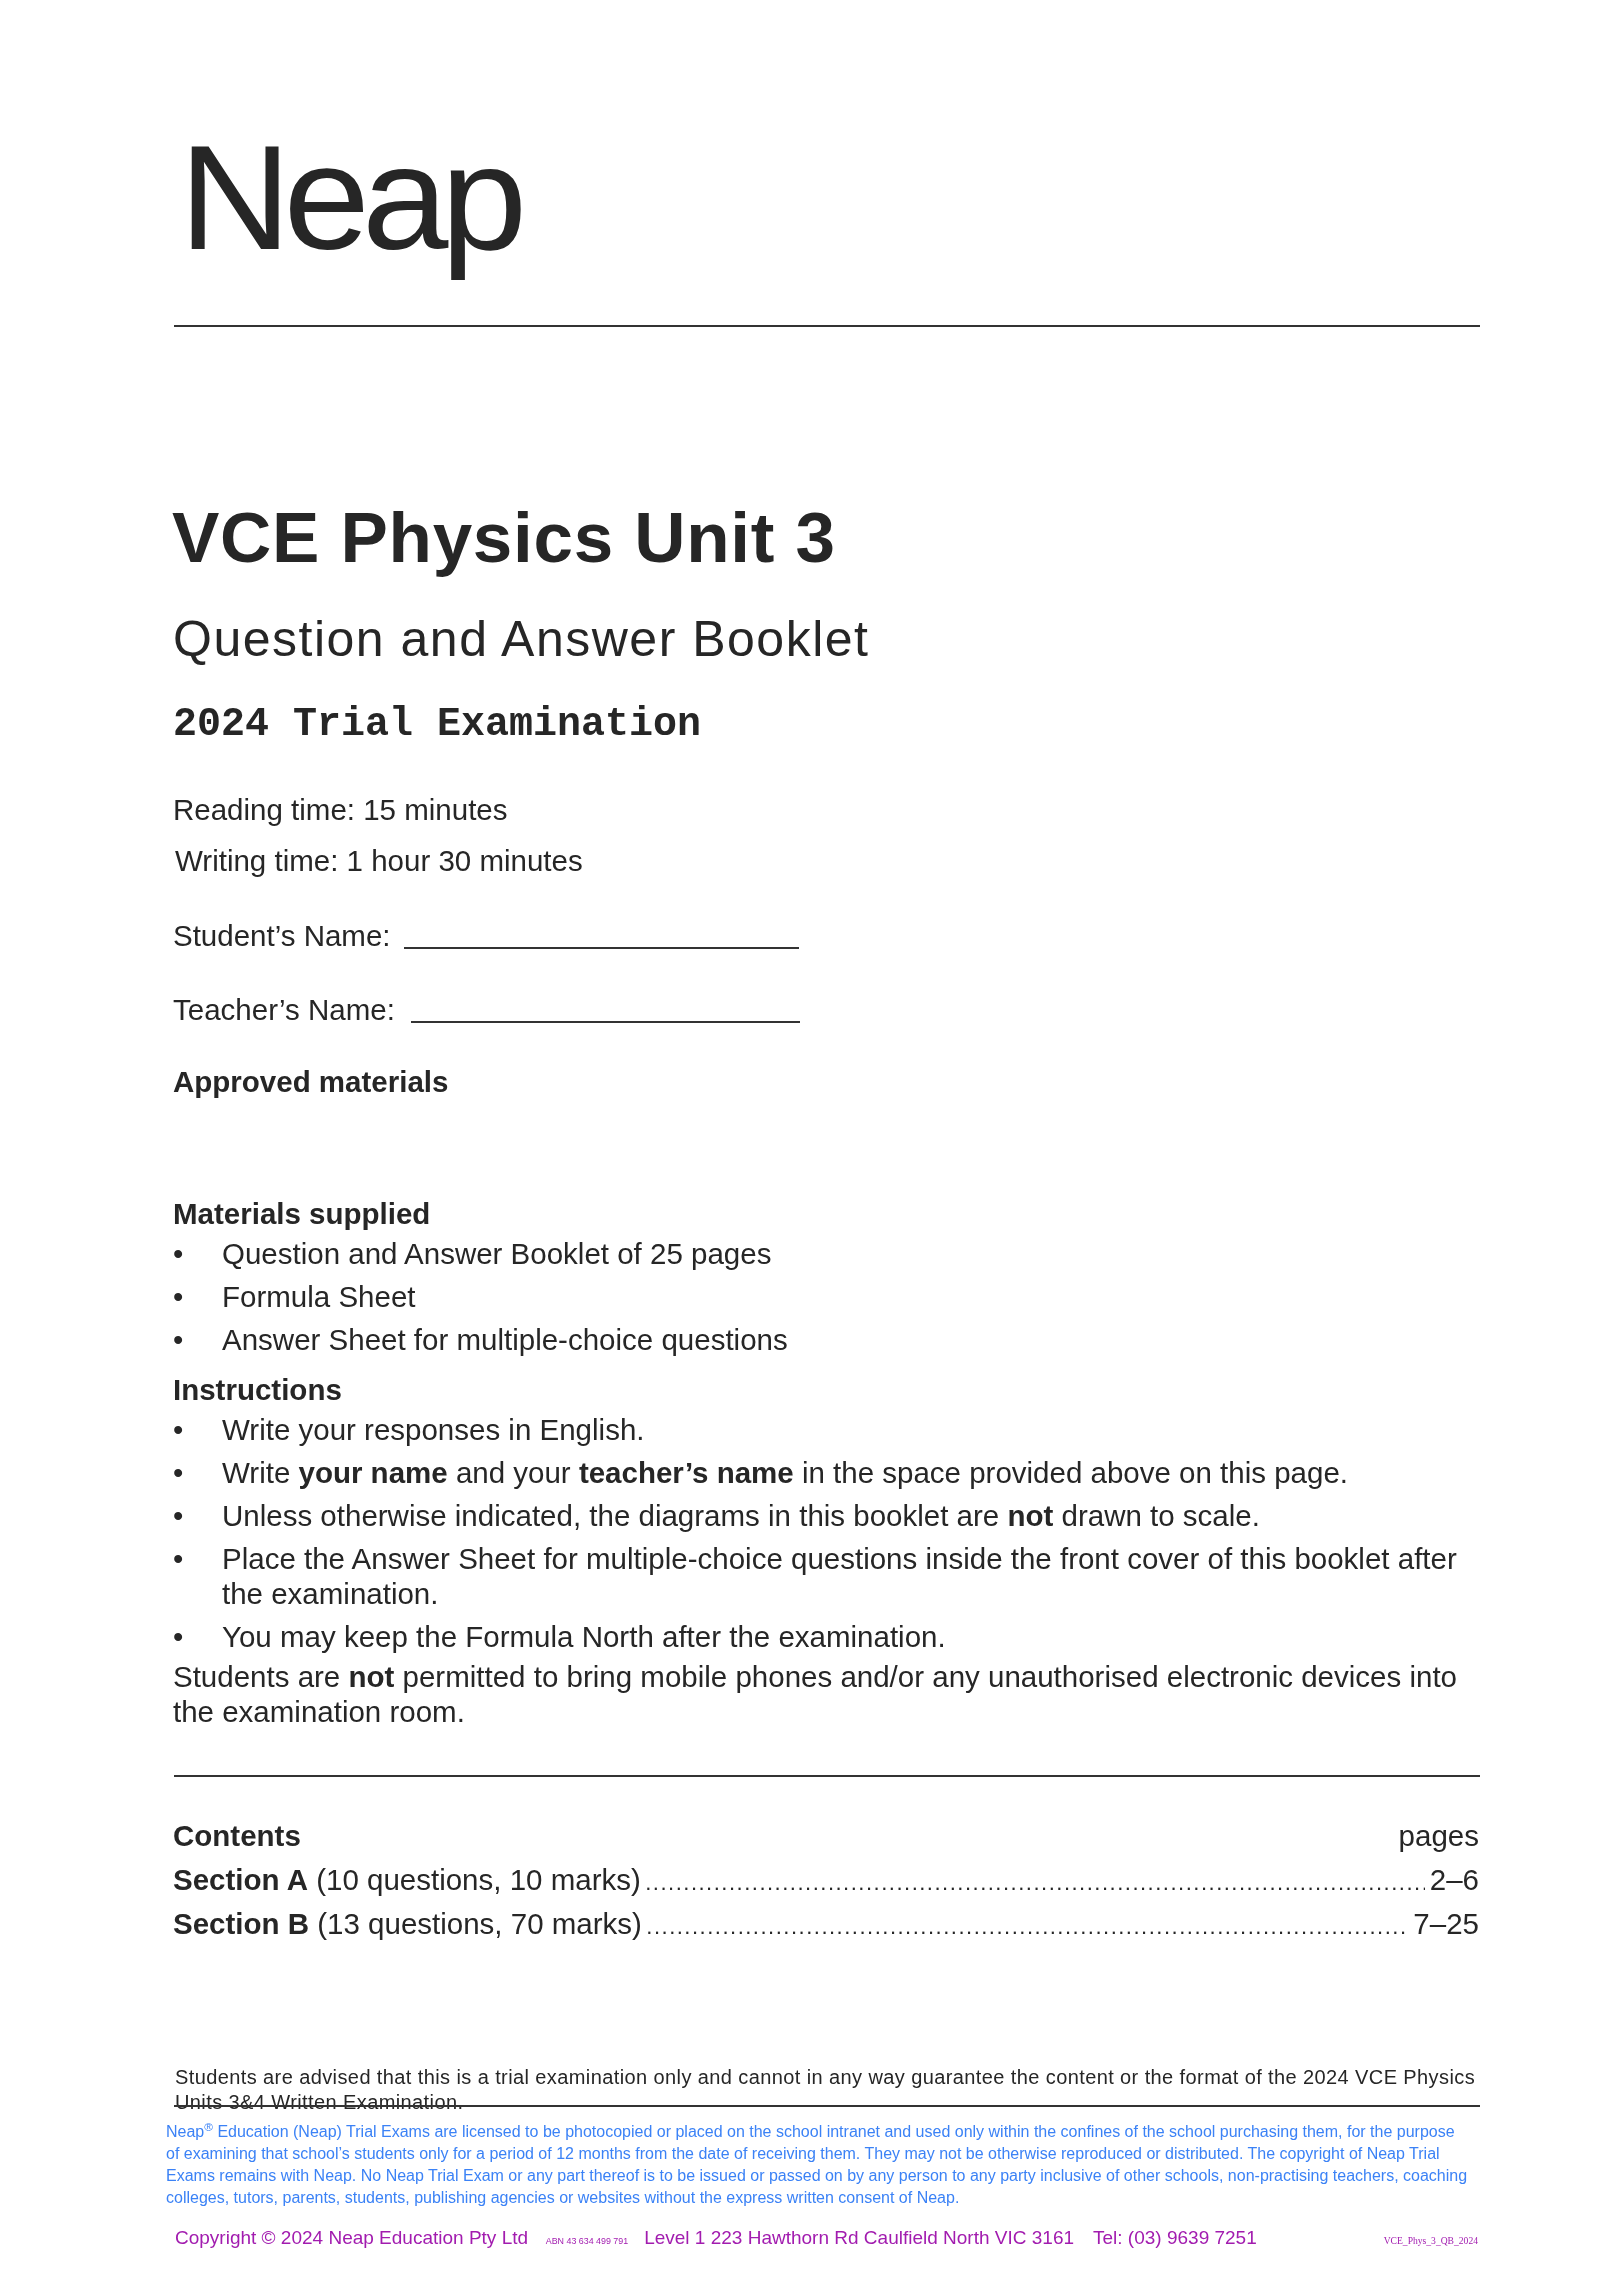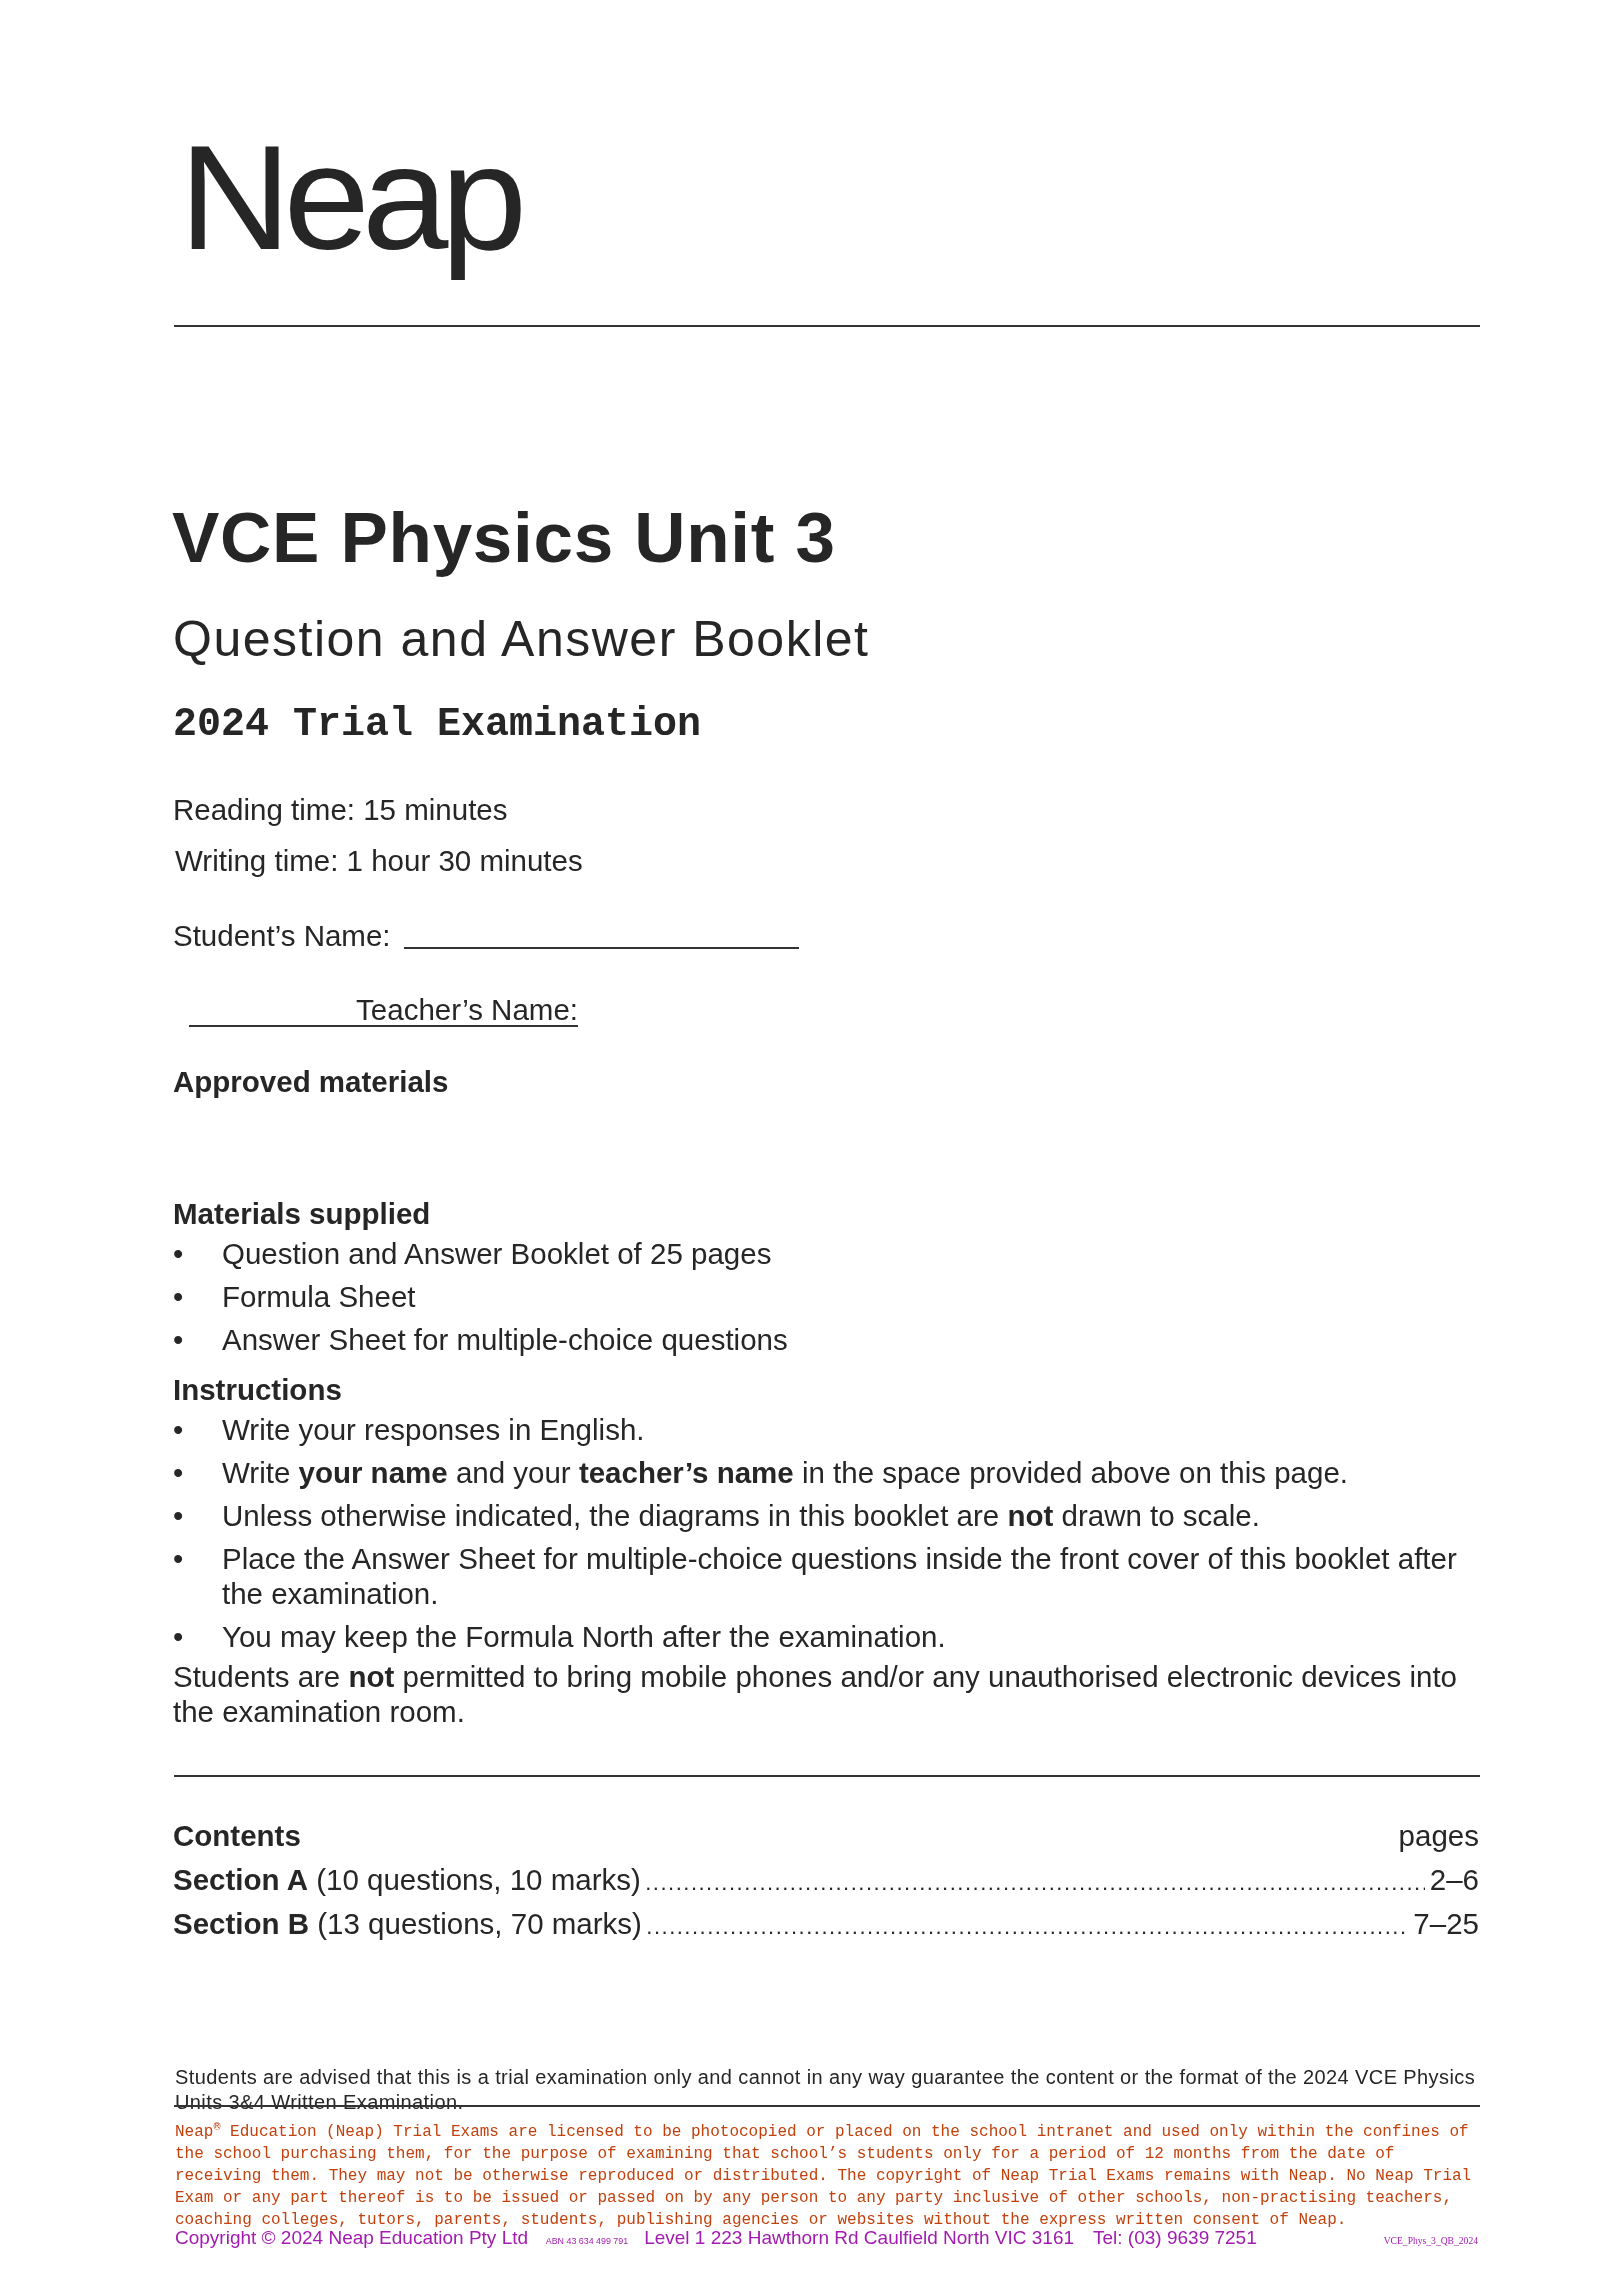--- a/index.html
+++ b/index.html
@@ -18,21 +18,21 @@
   .h { font-weight: 700; }
   ul.bul { list-style: none; margin: 0; padding: 0; }
   ul.bul li { position: relative; padding-left: 49px; line-height: 35px; margin-bottom: 8px; }
   ul.bul li::before { content: "\2022"; position: absolute; left: 0; top: 0; }
   .contents { left: 173px; width: 1306px; font-size: 29.5px; }
   .toc-row { display: flex; align-items: baseline; height: 44px; }
   .toc-row .label { white-space: nowrap; }
   .toc-row .dots { flex: 1; overflow: hidden; white-space: nowrap; margin: 0 4.4px; letter-spacing: 1.5px; font-size: 22px; }
   .toc-row .pg { white-space: nowrap; }
   .disclaimer { left: 175px; top: 2065px; width: 1306px; font-size: 20px; line-height: 25px; letter-spacing: 0.4px; }
-  .license { left: 175px; top: 2116px; width: 1306px; font-size: 16px; line-height: 22px; color: #c2410c; font-family: Liberation Mono, monospace; }
+  .license { left: 166px; top: 2116px; width: 1306px; font-size: 16px; line-height: 22px; color: #3b82f6; }
   .license sup { font-size: 11.8px; }
   .footer { left: 175px; top: 2227px; width: 1306px; font-size: 19px; display: flex; align-items: baseline; color: #a21caf; }
   .footer .abn { font-size: 8.9px; margin: 0 16px 0 17.7px; }
   .footer .tel { margin-left: 19px; }
   .footer .code { margin-left: auto; font-family: "Liberation Serif", serif; font-size: 9.6px; margin-right: 3px; }
 </style>
 </head>
 <body>
 
 <div class="abs logo">Neap</div>
@@ -43,21 +43,21 @@
 <div class="abs subtitle">Question and Answer Booklet</div>
 <div class="abs exam">2024 Trial Examination</div>
 
 <div class="abs timing" style="left:173px; top:795px;">Reading time: 15 minutes</div>
 <div class="abs timing" style="left:175px; top:846px;">Writing time: 1 hour 30 minutes</div>
 
 <div class="abs name-row" style="left:173px; top:921px;">
   <span>Student’s Name:</span>
   <span class="name-line" style="width:395px; margin-left:13.3px;"></span>
 </div>
-<div class="abs name-row" style="left:173px; top:995px;flex-direction:column;">
+<div class="abs name-row" style="left:173px; top:995px;">
   <span>Teacher’s Name:</span>
   <span class="name-line" style="width:389px; margin-left:16px;"></span>
 </div>
 
 <div class="abs section" style="top:1063px;">
   <div class="h" style="line-height:38px; margin-bottom:3px;">Approved materials</div>
 </div>
 
 <div class="abs section" style="top:1195px;">
   <div class="h" style="line-height:38px; margin-bottom:3px;">Materials supplied</div>

